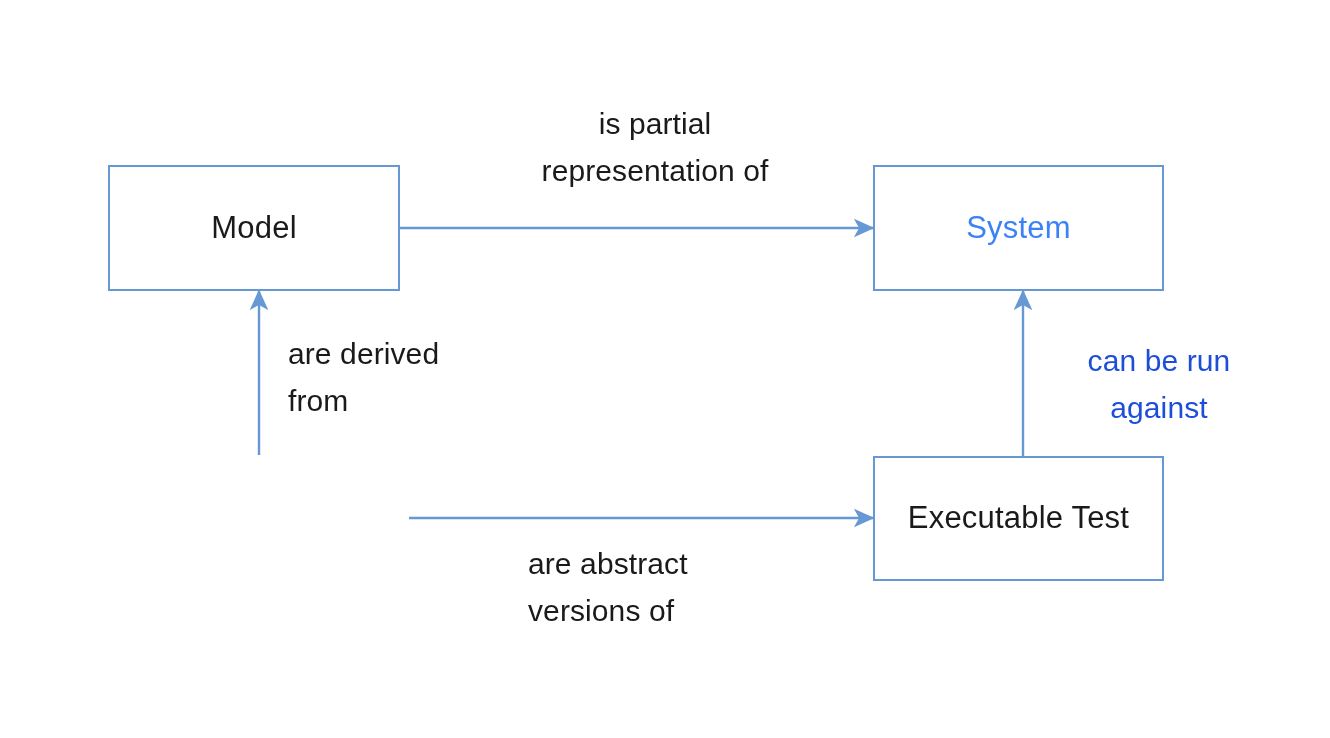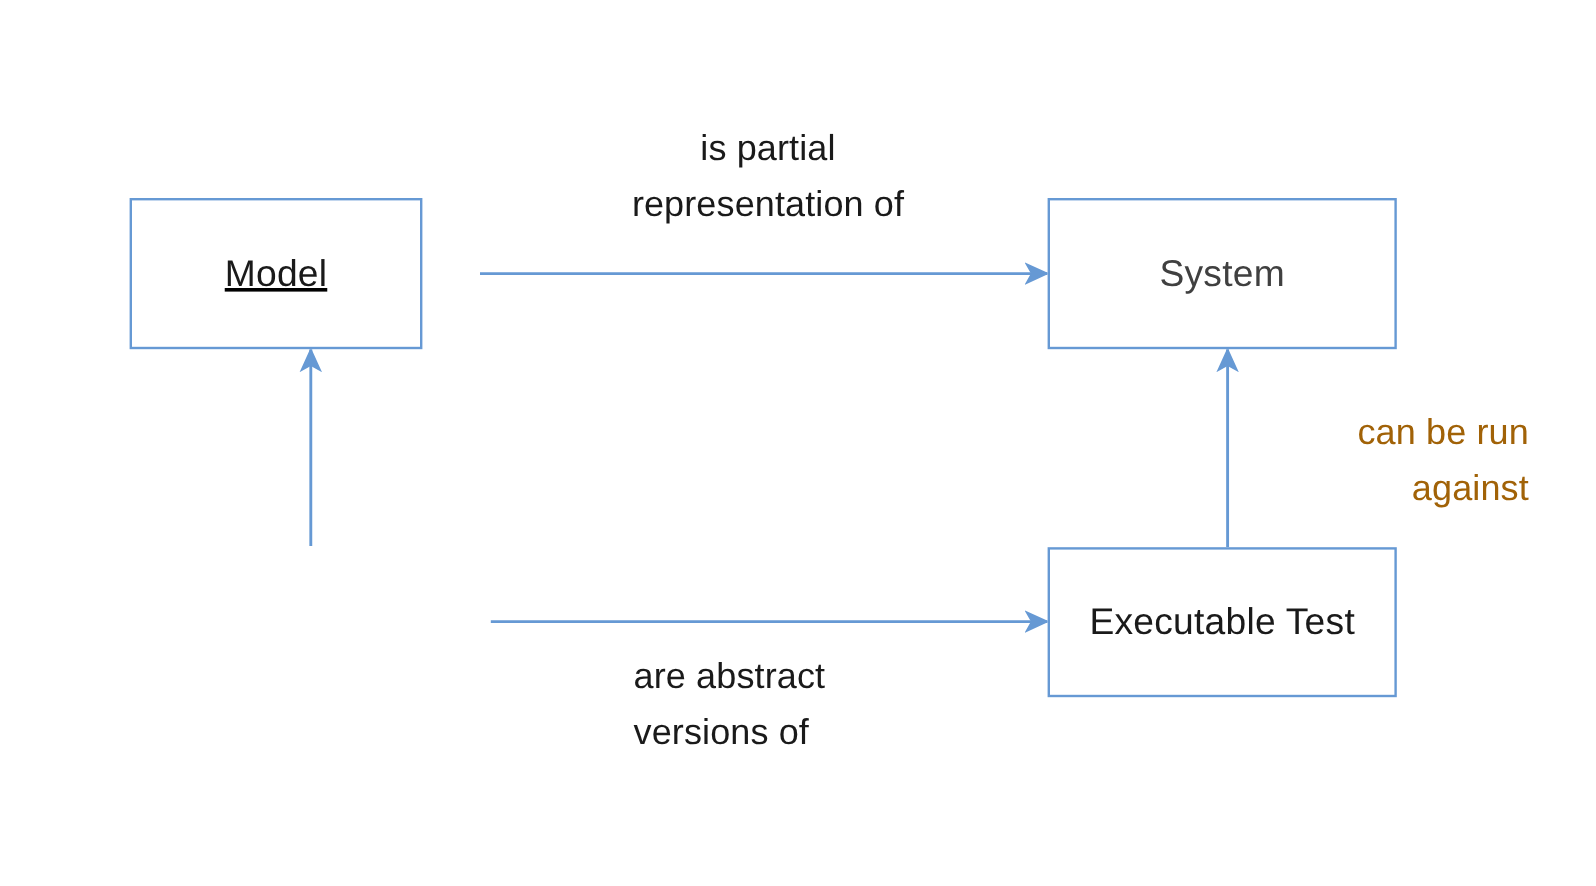--- a/index.html
+++ b/index.html
@@ -74,30 +74,32 @@
       </marker>
     </defs>
     <g id="edge-lines">
         <line x1="400" y1="228" x2="873" y2="228" stroke="#6699d4" stroke-width="2.4" marker-end="url(#arrow-right)"></line>
         <line x1="259" y1="455" x2="259" y2="291" stroke="#6699d4" stroke-width="2.4" marker-end="url(#arrow-up)"></line>
         <line x1="1023" y1="456" x2="1023" y2="291" stroke="#6699d4" stroke-width="2.4" marker-end="url(#arrow-up)"></line>
         <line x1="409" y1="518" x2="873" y2="518" stroke="#6699d4" stroke-width="2.4" marker-end="url(#arrow-right)"></line>
       </g>
   </svg>
 
-  <div class="node-box" style="left: 108px; top: 165px; width: 244px; height: 126px; border-color: rgb(102, 153, 212); background: rgb(255, 255, 255); text-decoration: underline;">
+  <div class="node-box" style="left: 108px; top: 165px; width: 292px; height: 126px; border-color: rgb(102, 153, 212); background: rgb(255, 255, 255);">
     <span class="node-label" style="color: rgb(26, 26, 26);">Model</span>
   </div>
   <div class="node-box" style="left: 873px; top: 165px; width: 291px; height: 126px; border-color: rgb(102, 153, 212); background: rgb(255, 255, 255);">
-    <span class="node-label" style="color: #404040;">System</span>
+    <span class="node-label" style="color: #3b82f6;">System</span>
   </div>
   <div class="node-box" style="left: 873px; top: 456px; width: 291px; height: 125px; border-color: rgb(102, 153, 212); background: rgb(255, 255, 255);">
     <span class="node-label" style="color: rgb(26, 26, 26);">Executable Test</span>
   </div>
 
-  <div class="edge-label center" style="left: 460px; top: 100px; width: 360px; color: rgb(26, 26, 26); text-align: center;">is partial
+  <div class="edge-label center" style="left: 475px; top: 100px; width: 360px; color: rgb(26, 26, 26); text-align: center;">is partial
 representation of</div>
-  <div class="edge-label left" style="left: 1044px; top: 337px; width: 230px; color: #a16207; text-align: right;">can be run
+  <div class="edge-label left" style="left: 288px; top: 330px; width: 230px; color: rgb(26, 26, 26); text-align: left;">are derived
+from</div>
+  <div class="edge-label left" style="left: 1044px; top: 337px; width: 230px; color: #1d4ed8; text-align: center;">can be run
 against</div>
   <div class="edge-label center" style="left: 528px; top: 540px; width: 250px; color: rgb(26, 26, 26); text-align: left;">are abstract
 versions of</div>
 
 </div>
 
 </body></html>

